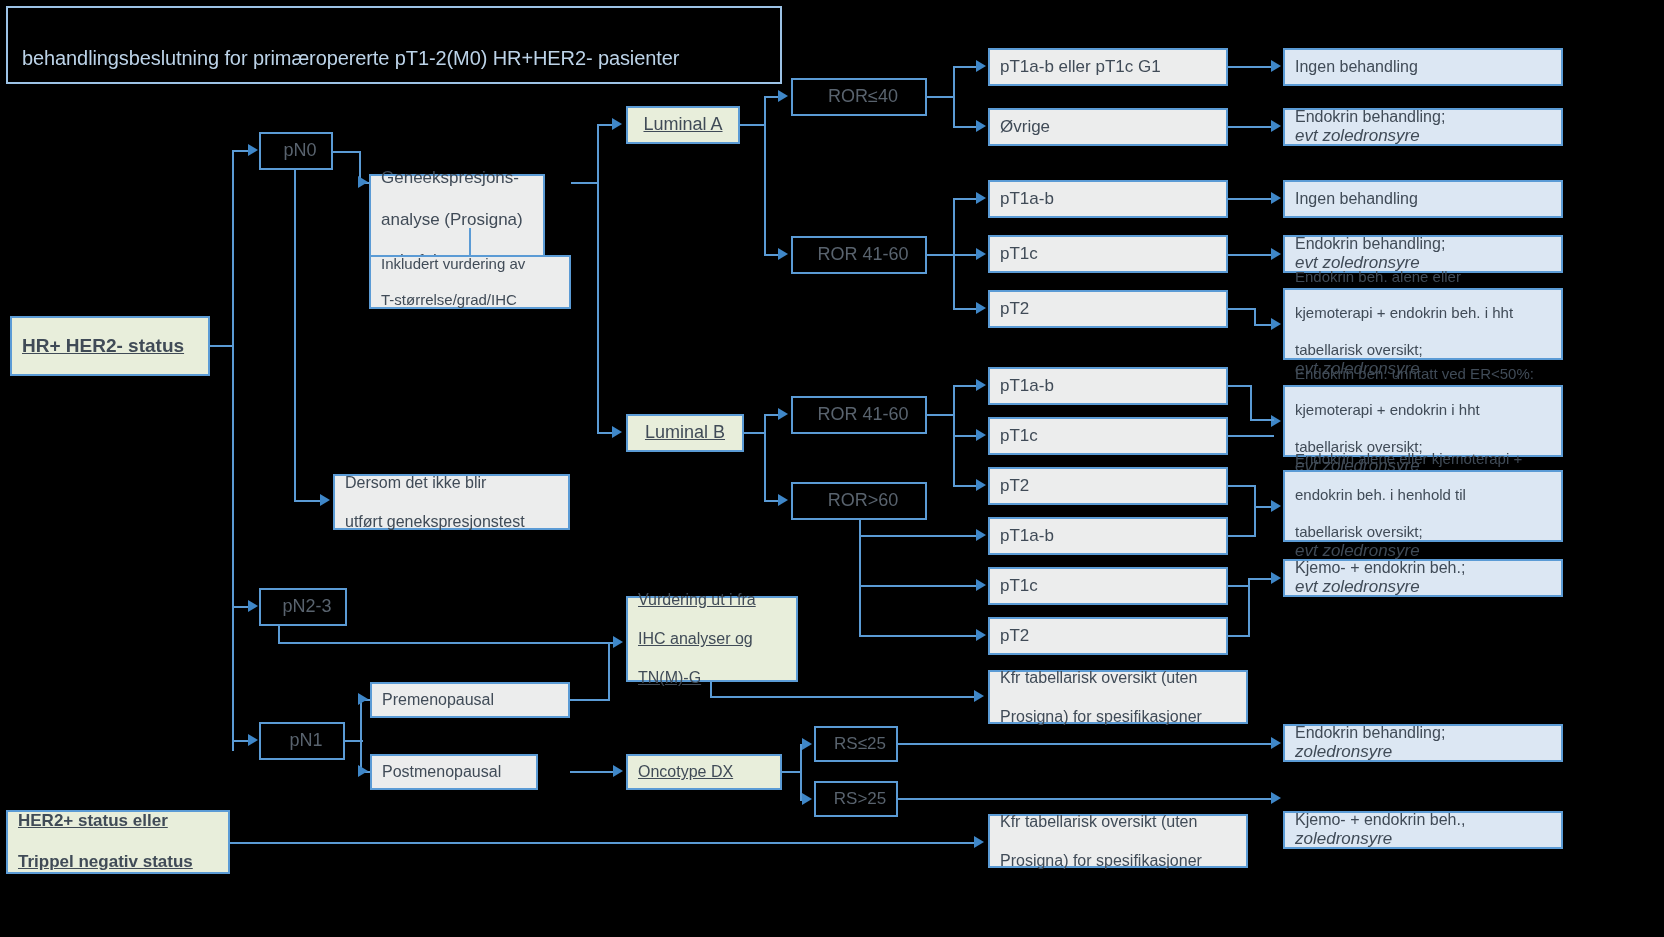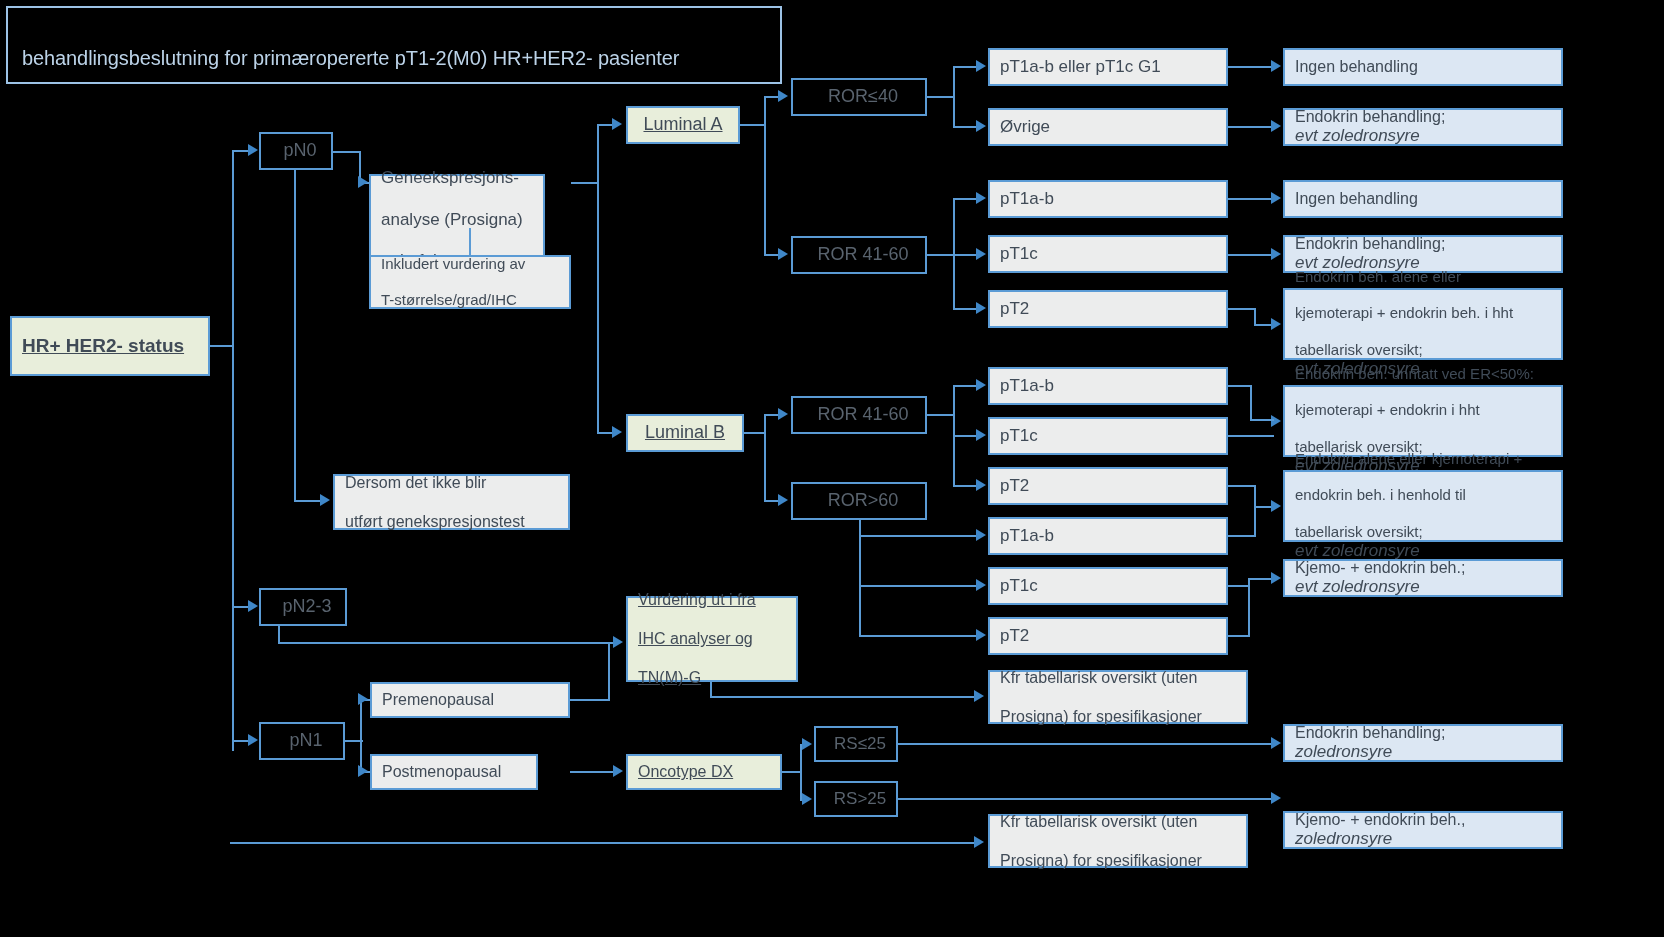--- a/index.html
+++ b/index.html
@@ -50,20 +50,26 @@
     <span>
       <br>
       <span>behandlingsbeslutning  for primæropererte pT1-2(M0) HR+HER2- pasienter</span>
     </span>
   </div>
 
   <div class="box f-green pad t19 bold" style="left:10px;top:316px;width:200px;height:60px;">
     <span>HR+ HER2- status</span>
   </div>
 
+  <div class="box f-green pad t17 bold" style="left:6px;top:810px;width:224px;height:64px;">
+    <span>
+      <span>HER2+ status eller</span><br>
+      <span>Trippel negativ status</span>
+    </span>
+  </div>
 
   <div class="box f-black center t18 grey-txt" style="left:259px;top:132px;width:74px;height:38px;">
     <span>pN0</span>
   </div>
   <div class="box f-black center t18 grey-txt" style="left:259px;top:588px;width:88px;height:38px;">
     <span>pN2-3</span>
   </div>
   <div class="box f-black center t18 grey-txt" style="left:259px;top:722px;width:86px;height:38px;">
     <span>pN1</span>
   </div>

